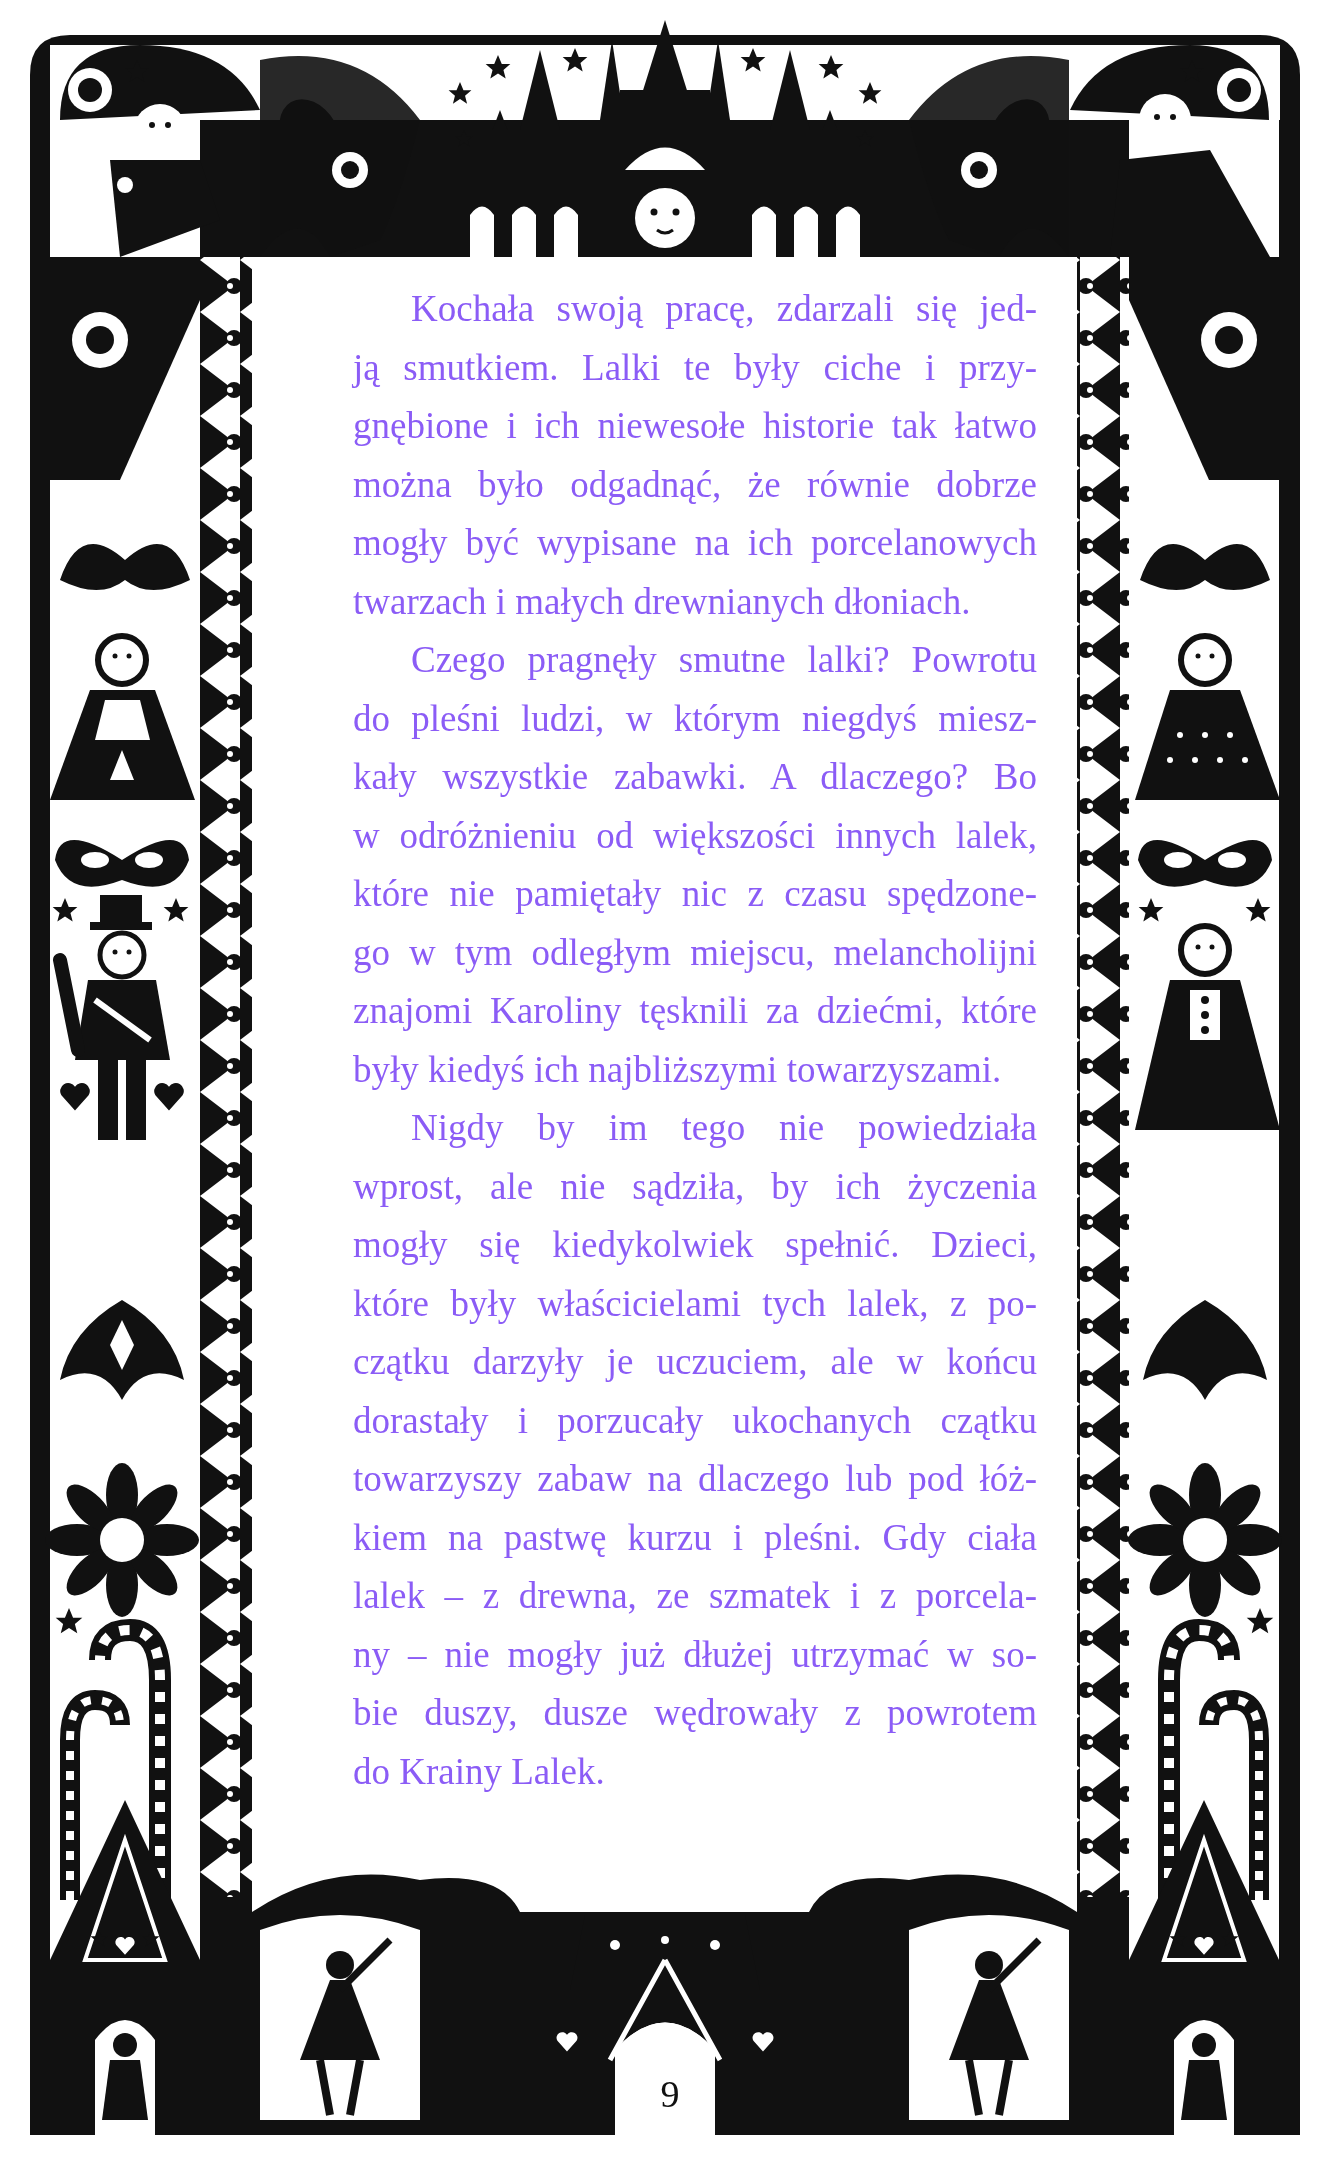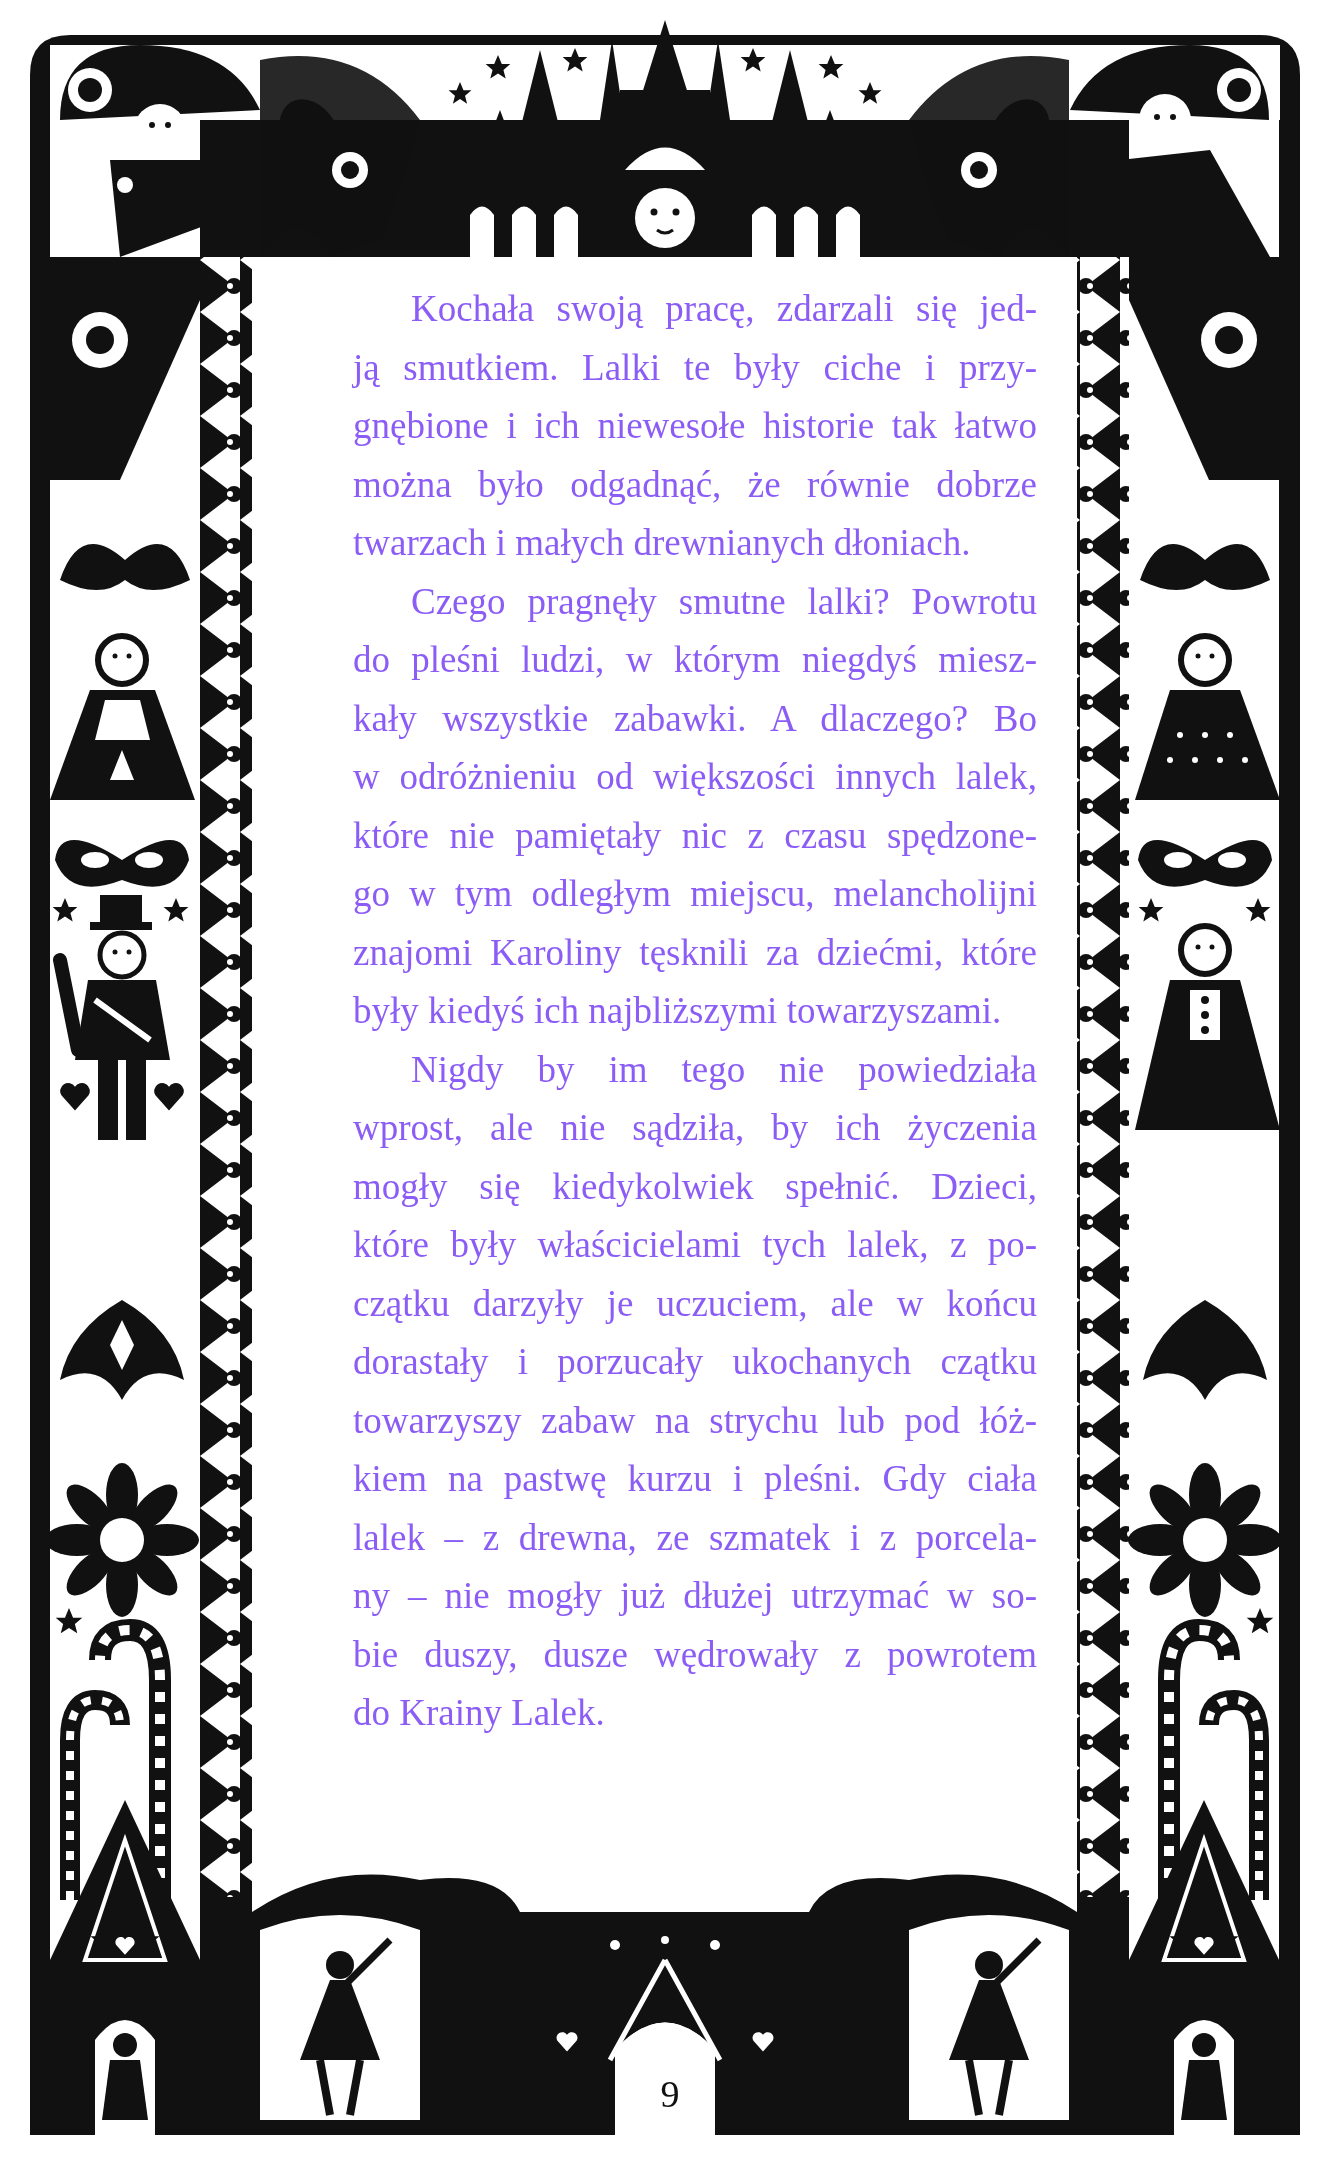--- a/index.html
+++ b/index.html
@@ -282,40 +282,41 @@
     <path d="M615 2135 V2050 Q665 1995 715 2050 V2135 Z" fill="#fff"></path>
   </g>
 </svg>
 
 <div class="text-panel" id="body-text">
     <div class="para">
       <span class="line" style="padding-left: 58px;">Kochała swoją pracę, zdarzali się jed-</span>
       <span class="line">ją smutkiem. Lalki te były ciche i przy-</span>
       <span class="line">gnębione i ich niewesołe historie tak łatwo</span>
       <span class="line">można było odgadnąć, że równie dobrze</span>
+      <span class="line">mogły być wypisane na ich porcelanowych</span>
       <span class="line last">twarzach i małych drewnianych dłoniach.</span>
     </div>
     <div class="para">
       <span class="line" style="padding-left: 58px;">Czego pragnęły smutne lalki? Powrotu</span>
       <span class="line">do pleśni ludzi, w którym niegdyś miesz-</span>
       <span class="line">kały wszystkie zabawki. A dlaczego? Bo</span>
       <span class="line">w odróżnieniu od większości innych lalek,</span>
       <span class="line">które nie pamiętały nic z czasu spędzone-</span>
       <span class="line">go w tym odległym miejscu, melancholijni</span>
       <span class="line">znajomi Karoliny tęsknili za dziećmi, które</span>
       <span class="line last">były kiedyś ich najbliższymi towarzyszami.</span>
     </div>
     <div class="para">
       <span class="line" style="padding-left: 58px;">Nigdy by im tego nie powiedziała</span>
       <span class="line">wprost, ale nie sądziła, by ich życzenia</span>
       <span class="line">mogły się kiedykolwiek spełnić. Dzieci,</span>
       <span class="line">które były właścicielami tych lalek, z po-</span>
       <span class="line">czątku darzyły je uczuciem, ale w końcu</span>
       <span class="line">dorastały i porzucały ukochanych czątku</span>
-      <span class="line">towarzyszy zabaw na strychu lub pod łóż-</span>
+      <span class="line">towarzyszy zabaw na dlaczego lub pod łóż-</span>
       <span class="line">kiem na pastwę kurzu i pleśni. Gdy ciała</span>
       <span class="line">lalek – z drewna, ze szmatek i z porcela-</span>
       <span class="line">ny – nie mogły już dłużej utrzymać w so-</span>
       <span class="line">bie duszy, dusze wędrowały z powrotem</span>
       <span class="line last">do Krainy Lalek.</span>
     </div>
   </div>
 
 <div class="page-number">9</div>
 

